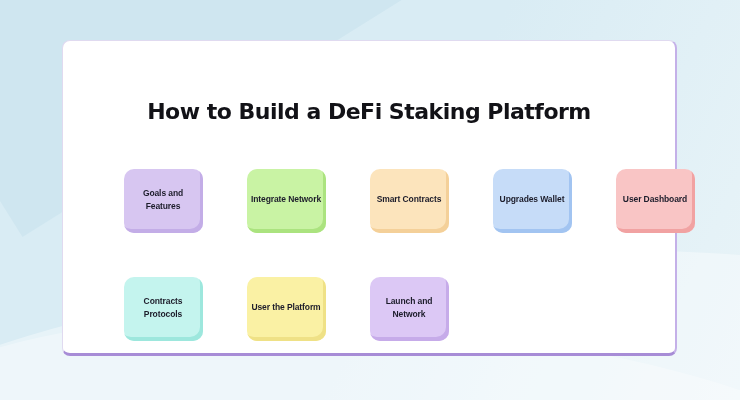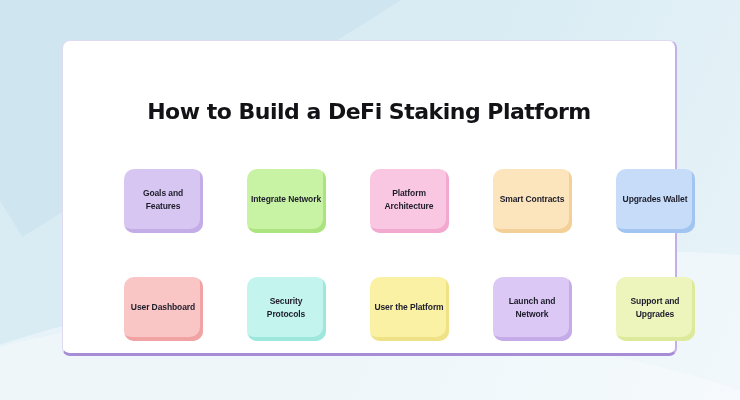--- a/index.html
+++ b/index.html
@@ -93,39 +93,33 @@
   <div class="panel">
     <h1 class="title">How to Build a DeFi Staking Platform</h1>
 
     <div class="grid">
       <div class="step-card" style="--bg: #d7c6f1; --edge: #c3ade7;">
         <span class="step-label">Goals and Features</span>
       </div>
       <div class="step-card" style="--bg: #c9f3a4; --edge: #abe37f;">
         <span class="step-label">Integrate Network</span>
       </div>
-      <div class="step-card" style="--bg: #f9c7e1; --edge: #f3a8cf;">
-        <span class="step-label">Platform Architecture</span>
-      </div>
       <div class="step-card" style="--bg: #fce4bc; --edge: #f4d099;">
         <span class="step-label">Smart Contracts</span>
       </div>
       <div class="step-card" style="--bg: #c6dcf8; --edge: #a2c4f1;">
         <span class="step-label">Upgrades Wallet</span>
       </div>
       <div class="step-card" style="--bg: #f9c5c5; --edge: #f1a2a2;">
         <span class="step-label">User Dashboard</span>
       </div>
       <div class="step-card" style="--bg: #c4f4ee; --edge: #9de7dd;">
-        <span class="step-label">Security Protocols</span>
+        <span class="step-label">Contracts Protocols</span>
       </div>
       <div class="step-card" style="--bg: #faf1a4; --edge: #efe186;">
         <span class="step-label">User the Platform</span>
       </div>
       <div class="step-card" style="--bg: #dcc8f5; --edge: #c6abe9;">
         <span class="step-label">Launch and Network</span>
       </div>
-      <div class="step-card" style="--bg: #edf5bc; --edge: #dde99b;">
-        <span class="step-label">Support and Upgrades</span>
-      </div>
     </div>
   </div>
 </div>
 
 </body></html>

